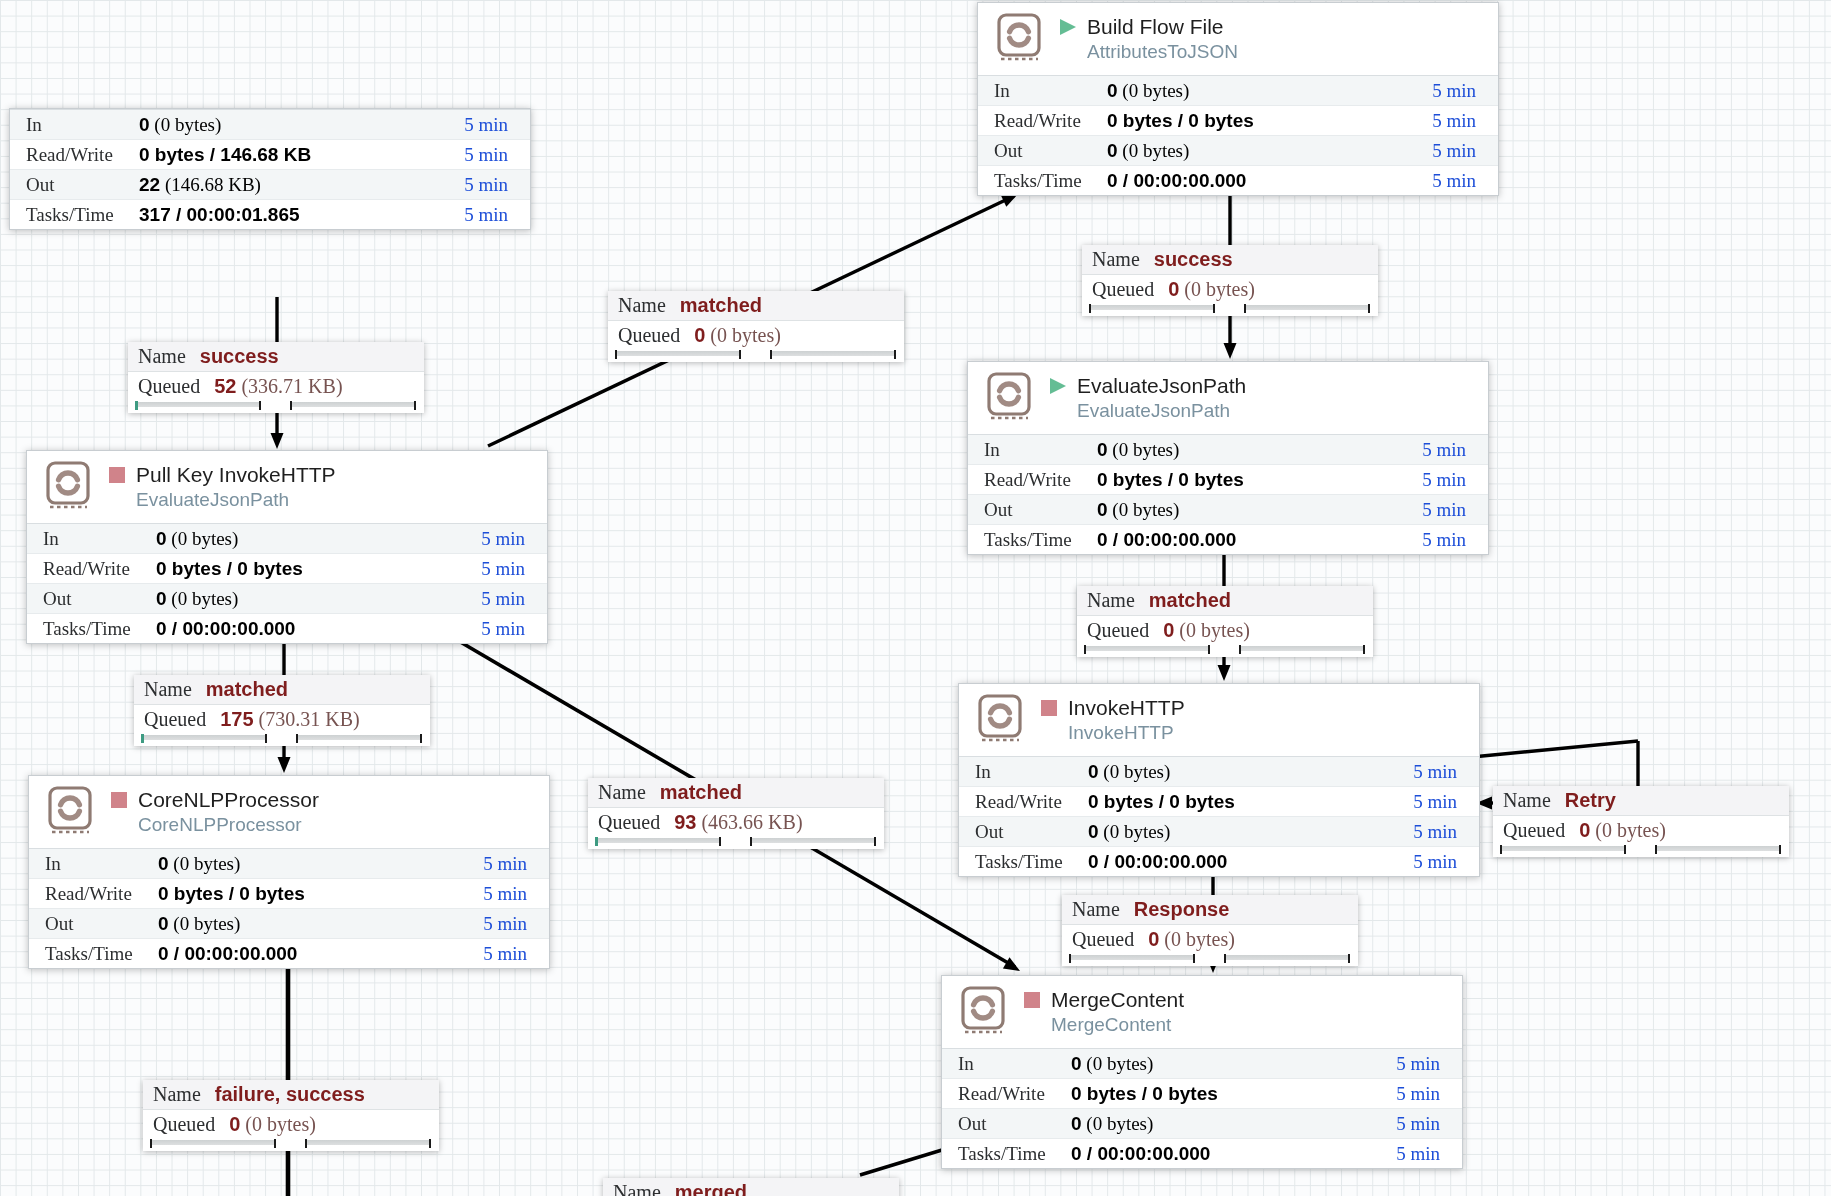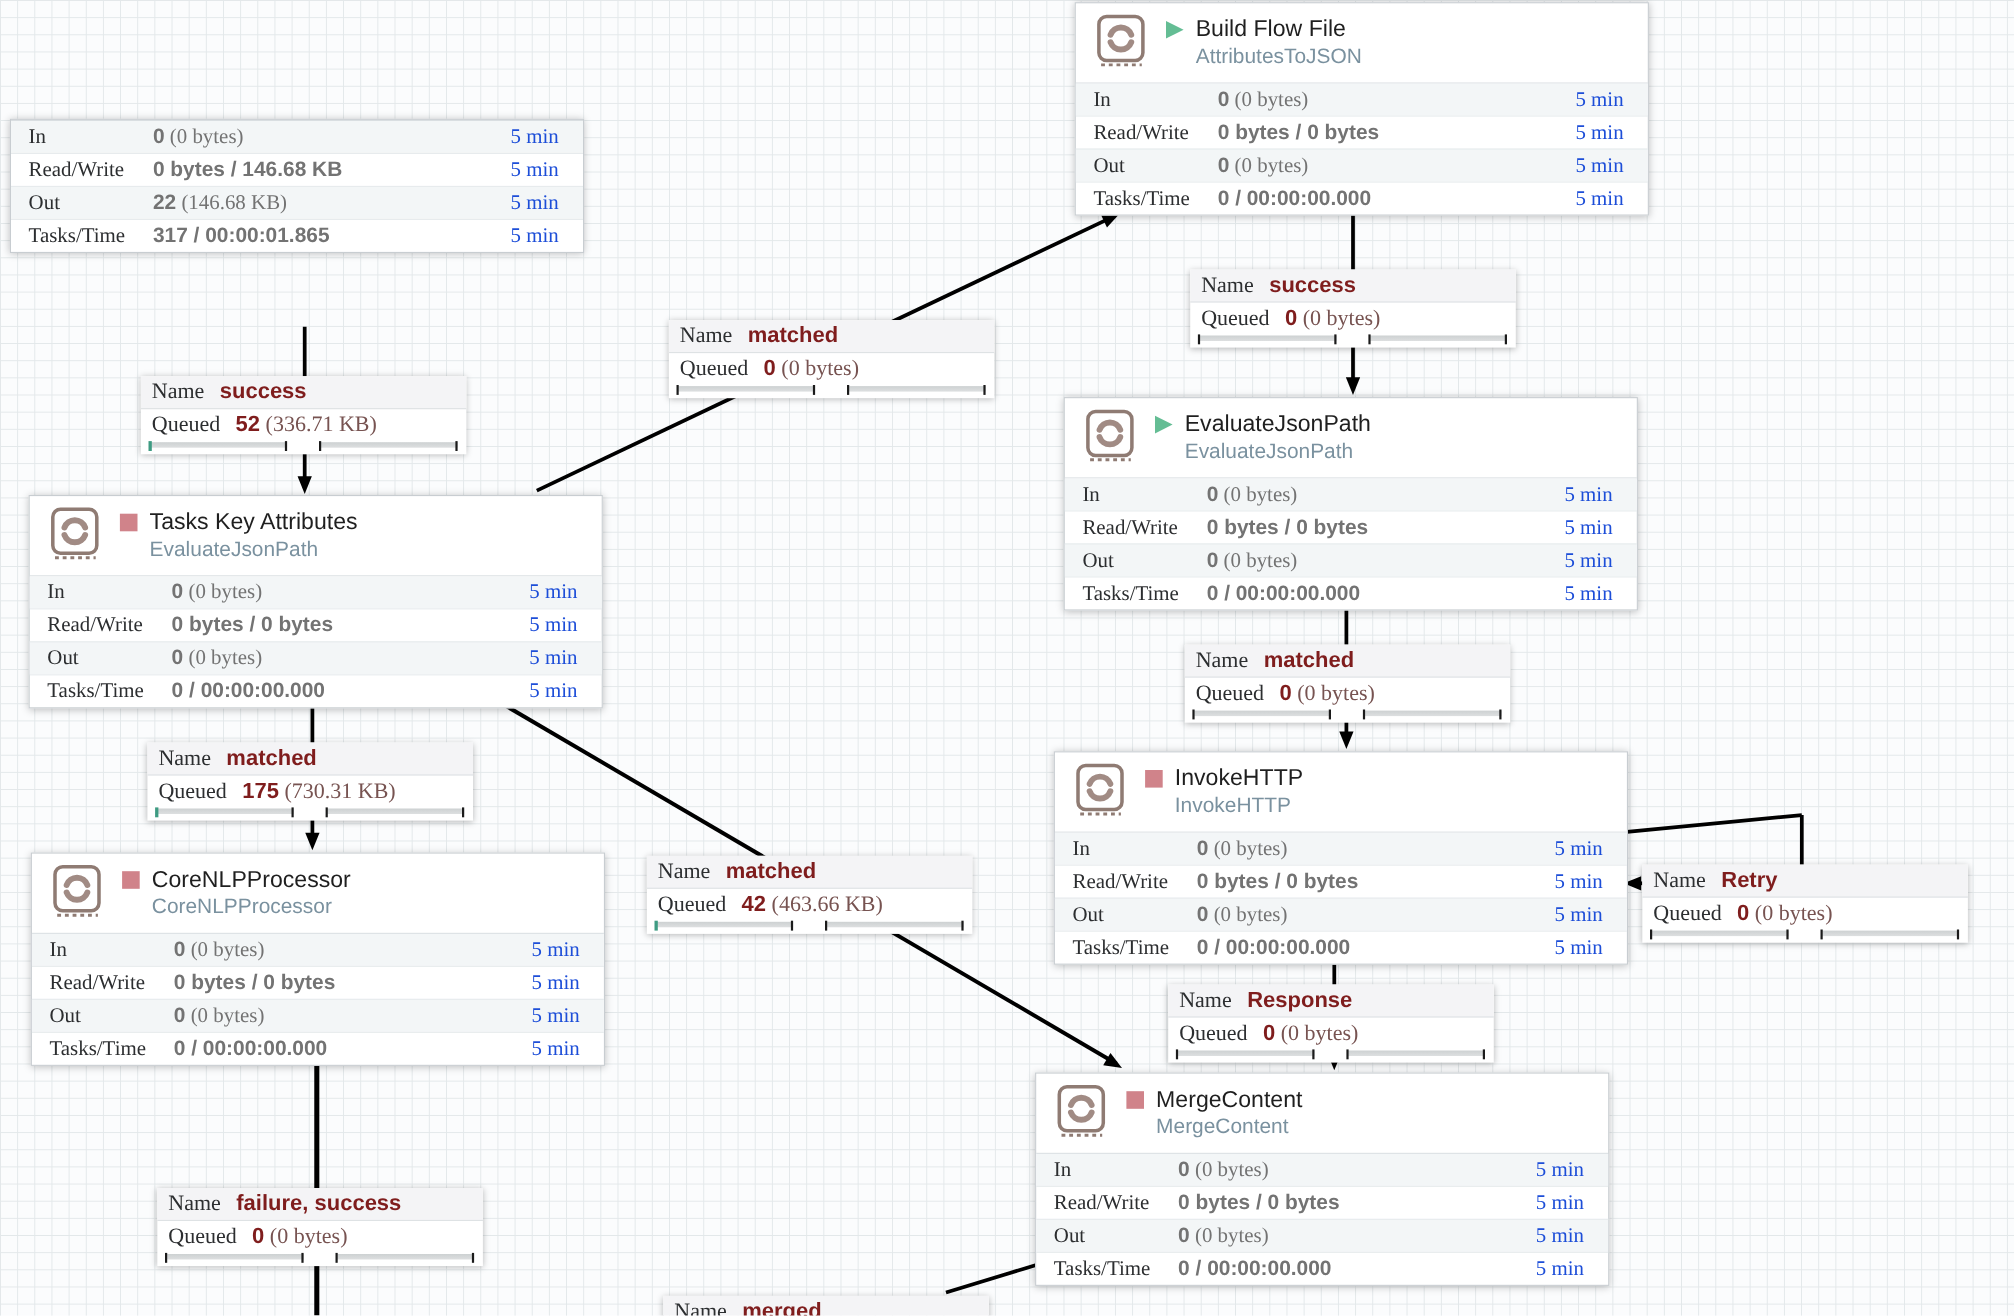--- a/index.html
+++ b/index.html
@@ -20,21 +20,21 @@
   .p-icon{flex:0 0 auto;}
   .p-titles{margin-left:45px;position:relative;}
   .p-state{position:absolute;left:-28px;top:4px;}
   .p-title{font-size:21px;color:#1f1f1f;line-height:26px;}
   .p-type{font-size:19px;color:#7a919f;line-height:24px;}
   .p-stats{border-top:1px solid #d9dee1;}
   .stat-row{height:29px;display:flex;align-items:center;font-size:19px;border-top:1px solid #e7ebed;}
   .stat-row:first-child{border-top:none;}
   .stat-row.alt{background:#f3f6f7;}
   .stat-label{font-family:"Liberation Serif",serif;color:#2c2e30;flex:0 0 113px;padding-left:16px;}
-  .stat-value{flex:1;color:#737373;white-space:pre;}
+  .stat-value{flex:1;color:#000000;white-space:pre;}
   .stat-value .b{font-weight:bold;}
   .stat-value .r{font-family:"Liberation Serif",serif;}
   .stat-window{margin-left:auto;font-family:"Liberation Serif",serif;color:#1d4ed8;padding-right:22px;}
 
   
   .conn{position:absolute;width:296px;background:#fff;box-shadow:0 1px 6px rgba(0,0,0,.28);
     z-index:2;font-size:20px;}
   .conn-row{height:29px;display:flex;align-items:center;padding-left:10px;white-space:pre;}
   .conn-row.name{background:#f4f4f6;border-bottom:1px solid #dee2e4;}
   .conn-label{font-family:"Liberation Serif",serif;color:#2c2e30;}
@@ -140,21 +140,21 @@
         <span class="p-icon"><svg width="46" height="50" viewBox="0 0 46 50">
             <rect x="3" y="3" width="40" height="40" rx="7" fill="none" stroke="#8f7b73" stroke-width="3.2"></rect>
             <path d="M 13.6 19.6 A 10 10 0 0 1 32.4 19.6" fill="none" stroke="#a18b84" stroke-width="5.4" stroke-linecap="round"></path>
             <path d="M 32.4 26.4 A 10 10 0 0 1 13.6 26.4" fill="none" stroke="#a18b84" stroke-width="5.4" stroke-linecap="round"></path>
             <path d="M 5 47 h 37" stroke="#8f7b73" stroke-width="2.6" stroke-dasharray="3.5 3.5"></path>
           </svg></span>
         <div class="p-titles">
           <span class="p-state"><svg width="18" height="18">
               <rect x="1" y="1" width="16" height="16" fill="#d0838a"></rect>
             </svg></span>
-          <div class="p-title">Tasks Key Attributes</div>
+          <div class="p-title">Pull Key InvokeHTTP</div>
           <div class="p-type">EvaluateJsonPath</div>
         </div>
       </div>
       <div class="p-stats">
         <div class="stat-row alt">
           <span class="stat-label">In</span>
           <span class="stat-value"><span class="b">0</span><span class="r"> (0 bytes)</span></span>
           <span class="stat-window">5 min</span>
         </div>
         <div class="stat-row">
@@ -385,21 +385,21 @@
         <div class="qtrack" style="left: 8px;"></div>
         <div class="qtrack" style="left: 163px;"></div>
         <div class="qgreen" style="left: 7px; background: rgb(62, 155, 130);"></div>
         <div class="qtick" style="left: 131px;"></div>
         <div class="qtick" style="left: 162px;"></div>
         <div class="qtick" style="left: 286px;"></div>
       </div>
     </div>
     <div class="conn" style="left: 588px; top: 778px;">
       <div class="conn-row name"><span class="conn-label">Name</span><span class="conn-val">matched</span></div>
-      <div class="conn-row"><span class="conn-label">Queued</span><span class="conn-val">42</span><span class="conn-rest"> (463.66 KB)</span></div>
+      <div class="conn-row"><span class="conn-label">Queued</span><span class="conn-val">93</span><span class="conn-rest"> (463.66 KB)</span></div>
       <div class="qbar">
         <div class="qtrack" style="left: 8px;"></div>
         <div class="qtrack" style="left: 163px;"></div>
         <div class="qgreen" style="left: 7px; background: rgb(62, 155, 130);"></div>
         <div class="qtick" style="left: 131px;"></div>
         <div class="qtick" style="left: 162px;"></div>
         <div class="qtick" style="left: 286px;"></div>
       </div>
     </div>
     <div class="conn" style="left: 1493px; top: 786px;">

